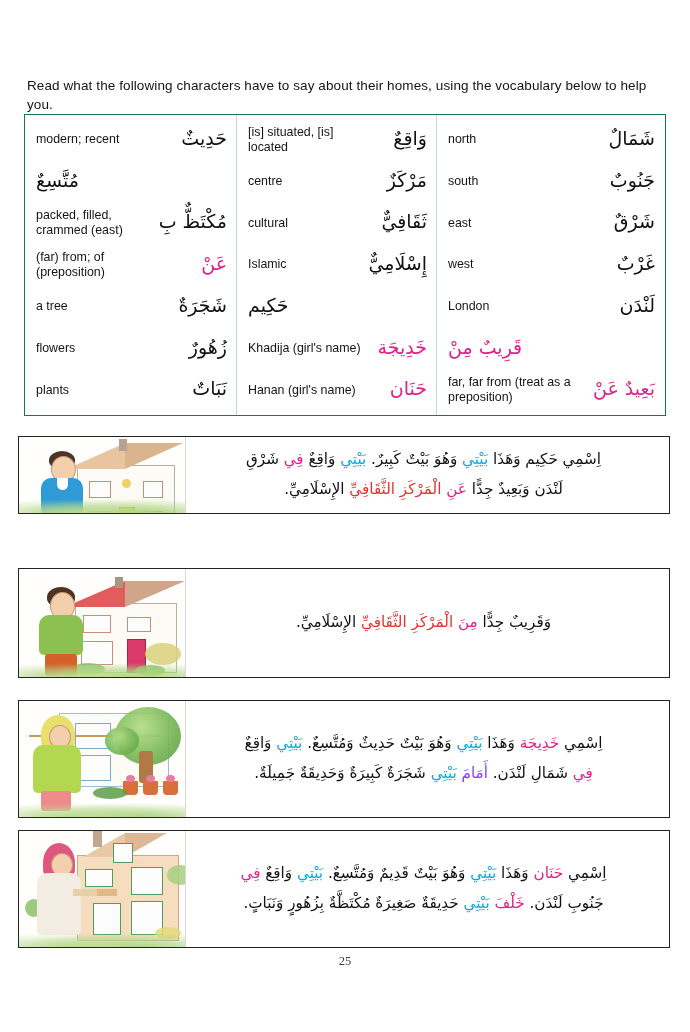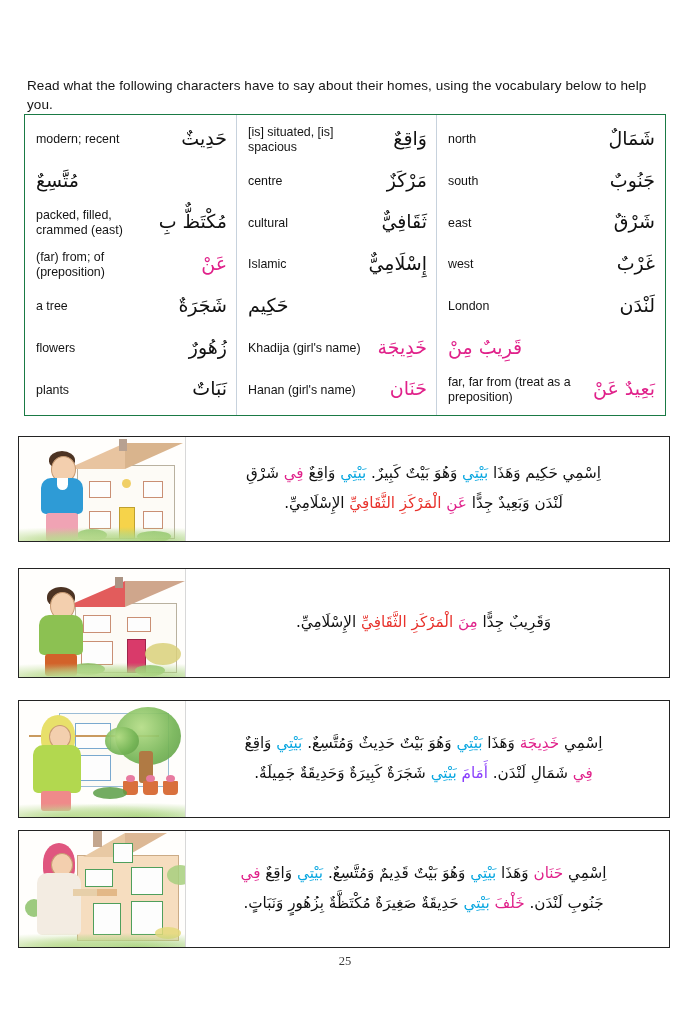--- a/index.html
+++ b/index.html
@@ -86,21 +86,21 @@
   .panel {
     position: absolute;
     left: 18px;
     width: 652px;
     box-sizing: border-box;
     border: 1.4px solid #232323;
     background: #fff;
     display: flex;
     overflow: hidden;
   }
-  #panel-1 { top: 436px; height: 106px; }
+  #panel-1 { top: 436px; height: 78px; }
   #panel-2 { top: 568px; height: 110px; }
   #panel-3 { top: 700px; height: 118px; }
   #panel-4 { top: 830px; height: 118px; }
 
   .panel-art {
     width: 166px;
     flex: 0 0 166px;
     position: relative;
     border-right: 1px solid #d8d8d8;
     overflow: hidden;
@@ -227,21 +227,21 @@
           <div class="ven">flowers</div>
           <div class="var">زُهُورٌ</div>
         </div>
         <div class="vrow">
           <div class="ven">plants</div>
           <div class="var">نَبَاتٌ</div>
         </div>
       </div>
     <div class="vcol c2">
         <div class="vrow">
-          <div class="ven">[is] situated, [is] spacious</div>
+          <div class="ven">[is] situated, [is] located</div>
           <div class="var">وَاقِعٌ</div>
         </div>
         <div class="vrow">
           <div class="ven">centre</div>
           <div class="var">مَرْكَزٌ</div>
         </div>
         <div class="vrow">
           <div class="ven">cultural</div>
           <div class="var">ثَقَافِيٌّ</div>
         </div>

